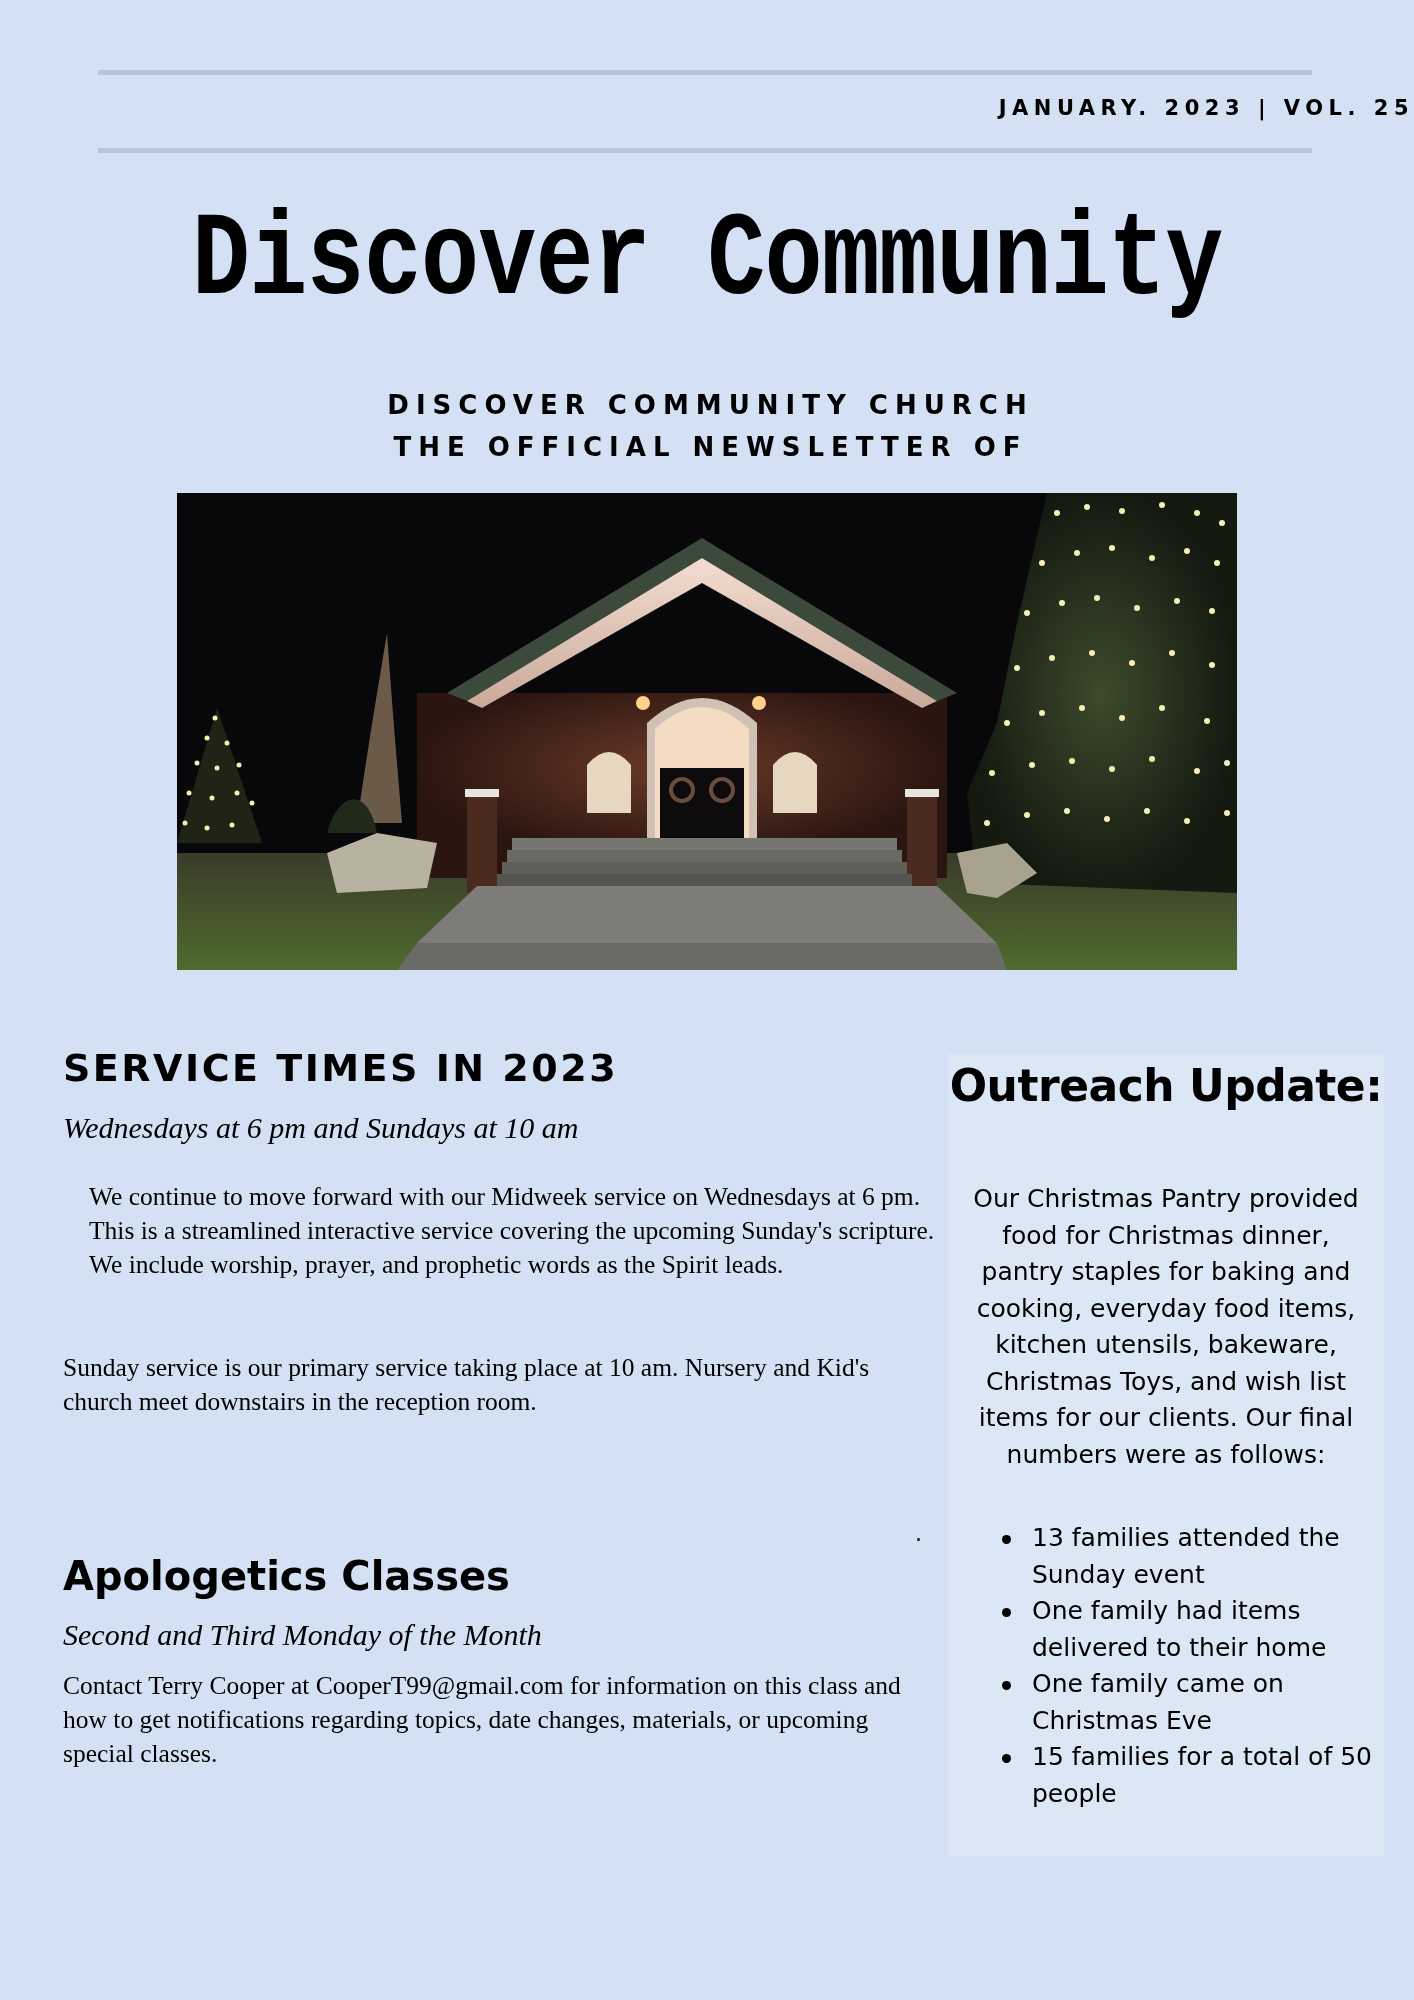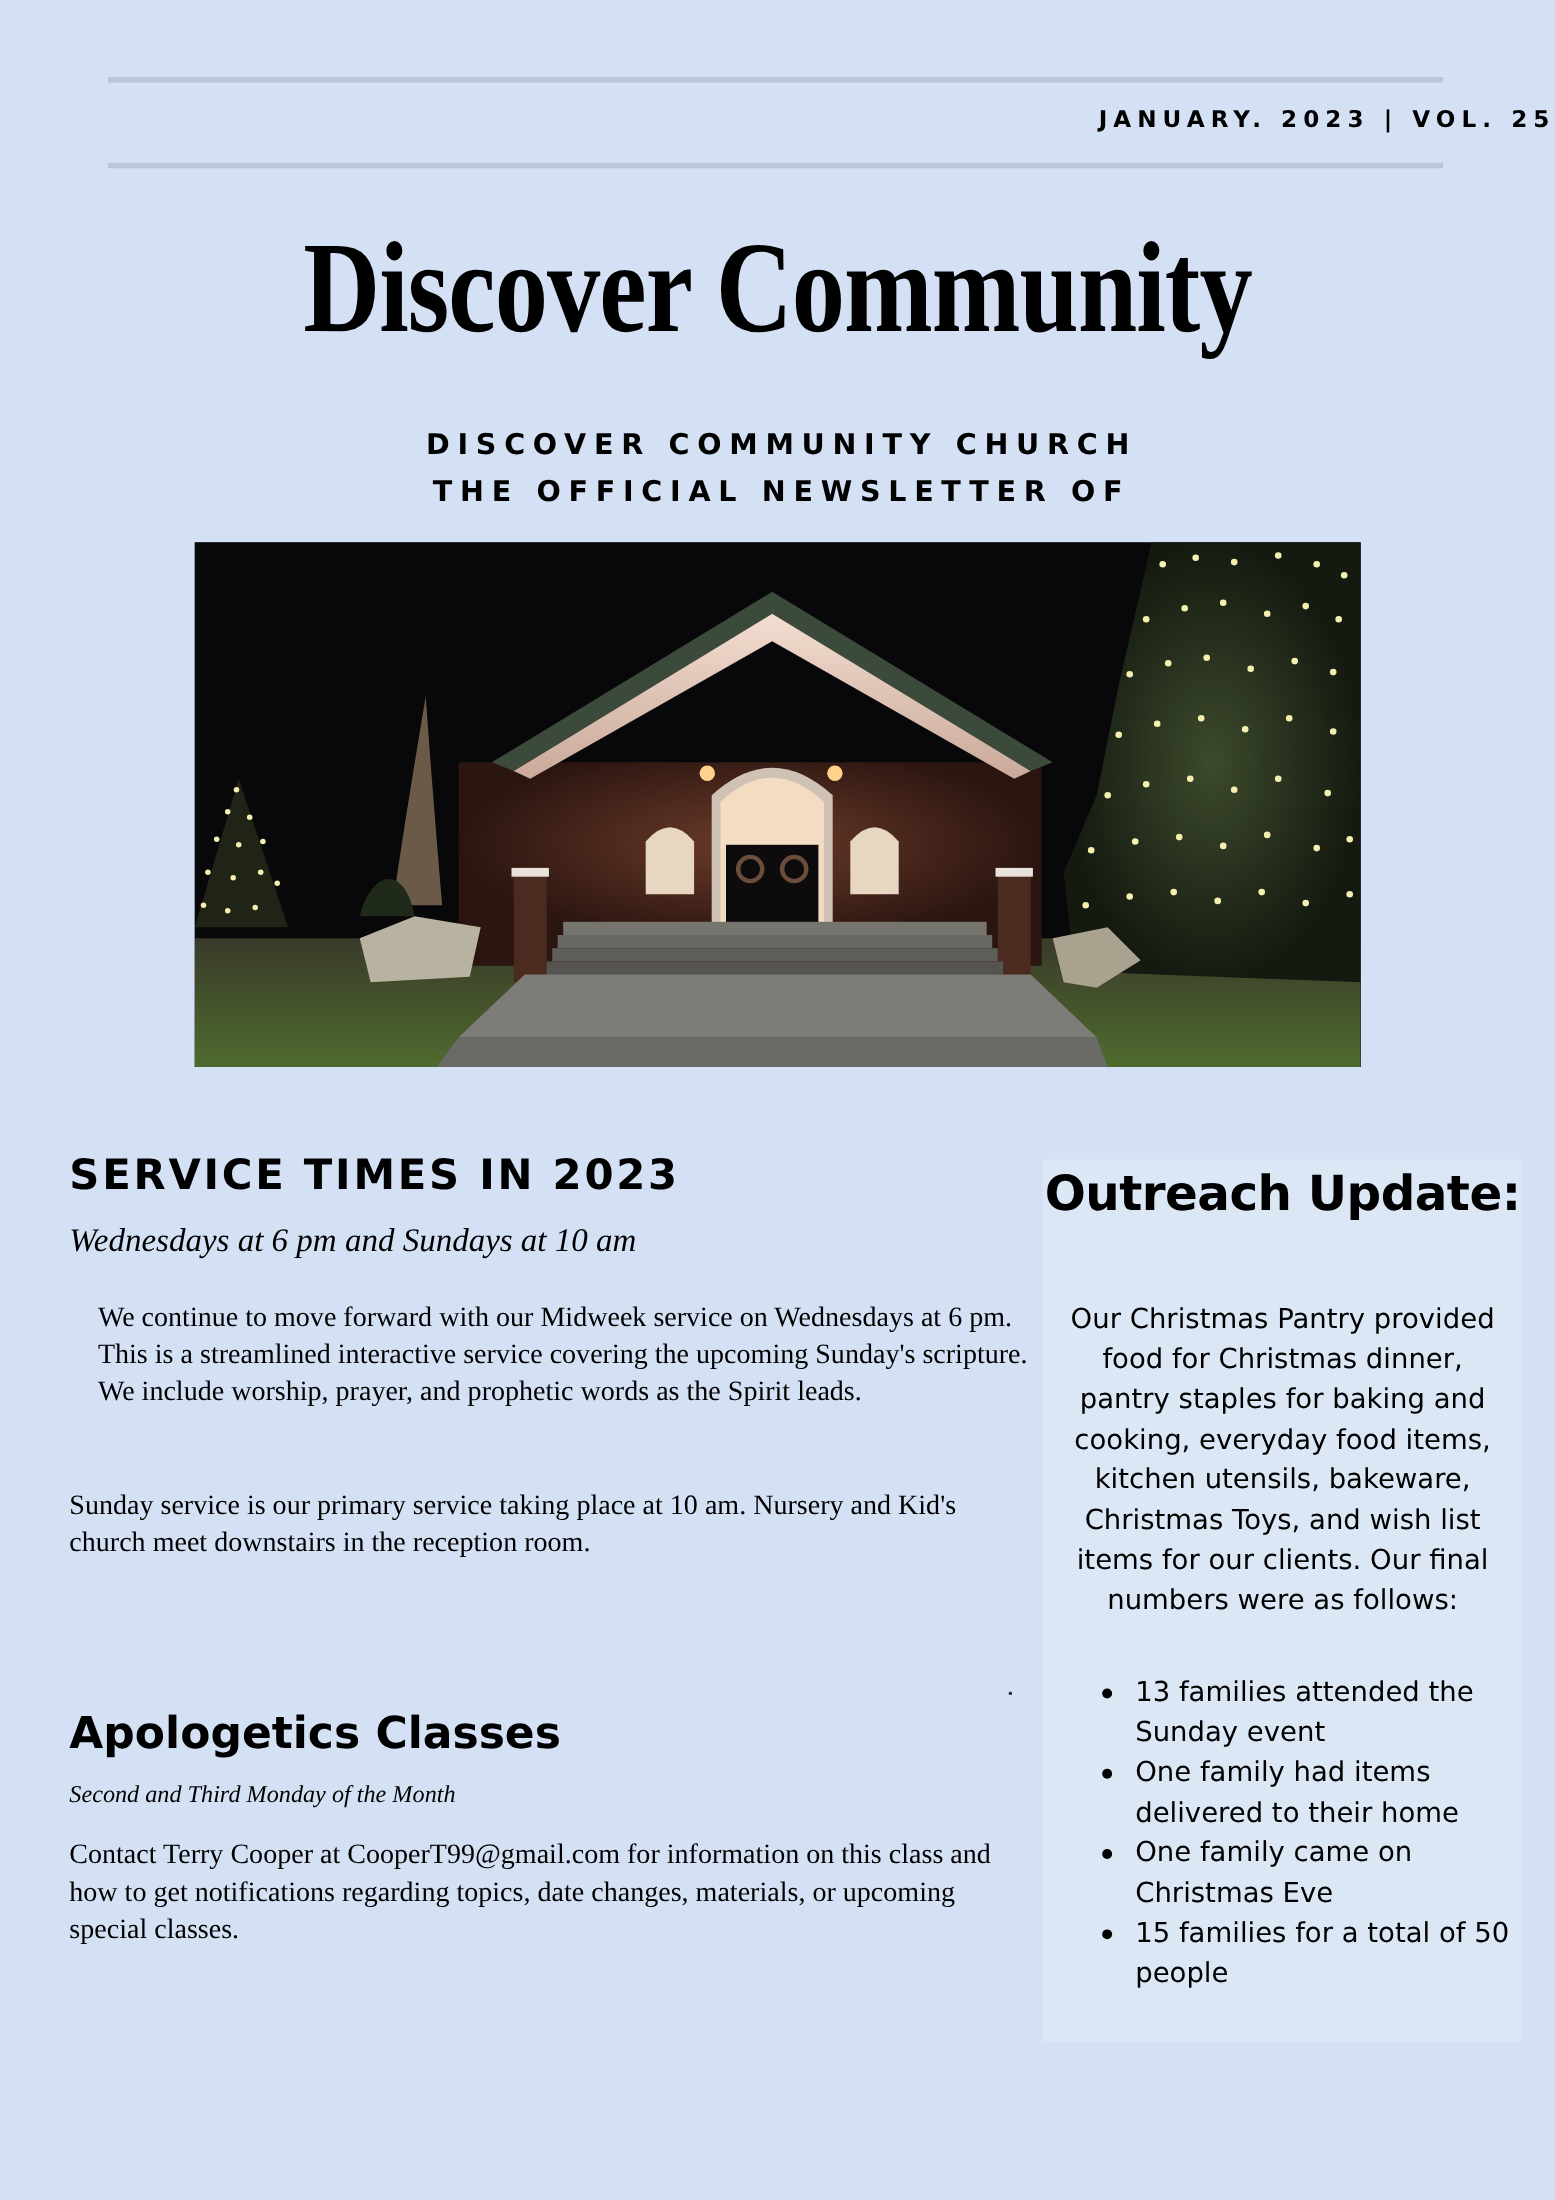--- a/index.html
+++ b/index.html
@@ -28,21 +28,21 @@
       font-family: "DejaVu Sans", sans-serif;
       font-weight: bold;
       font-size: 21px;
       letter-spacing: 5.5px;
     }
     .masthead {
       position: absolute;
       top: 192px;
       left: 0; width: 1414px;
       text-align: center;
-      font-family: Liberation Serif, serif;
+      font-family: Liberation Mono, monospace;
       font-weight: bold;
       font-size: 118px;
       line-height: 140px;
       letter-spacing: -1px;
     }
     .masthead span {
       display: inline-block;
       transform: scaleX(0.82);
       transform-origin: center;
     }
@@ -102,21 +102,21 @@
       left: 917px; top: 1538px;
       width: 3px; height: 3px;
       background: #333;
       border-radius: 1px;
     }
     .apol-title {
       top: 1553px;
       font-size: 40px;
       letter-spacing: 0;
     }
-    .apol-sub { top: 1618px; font-size: 22px; }
+    .apol-sub { top: 1618px; font-size: 30px; }
     .apol-p { top: 1669px; }
 
     
     .outreach {
       position: absolute;
       left: 948px; top: 1054px;
       width: 436px; height: 802px;
       background: #dce7f5;
     }
     .outreach-title {

